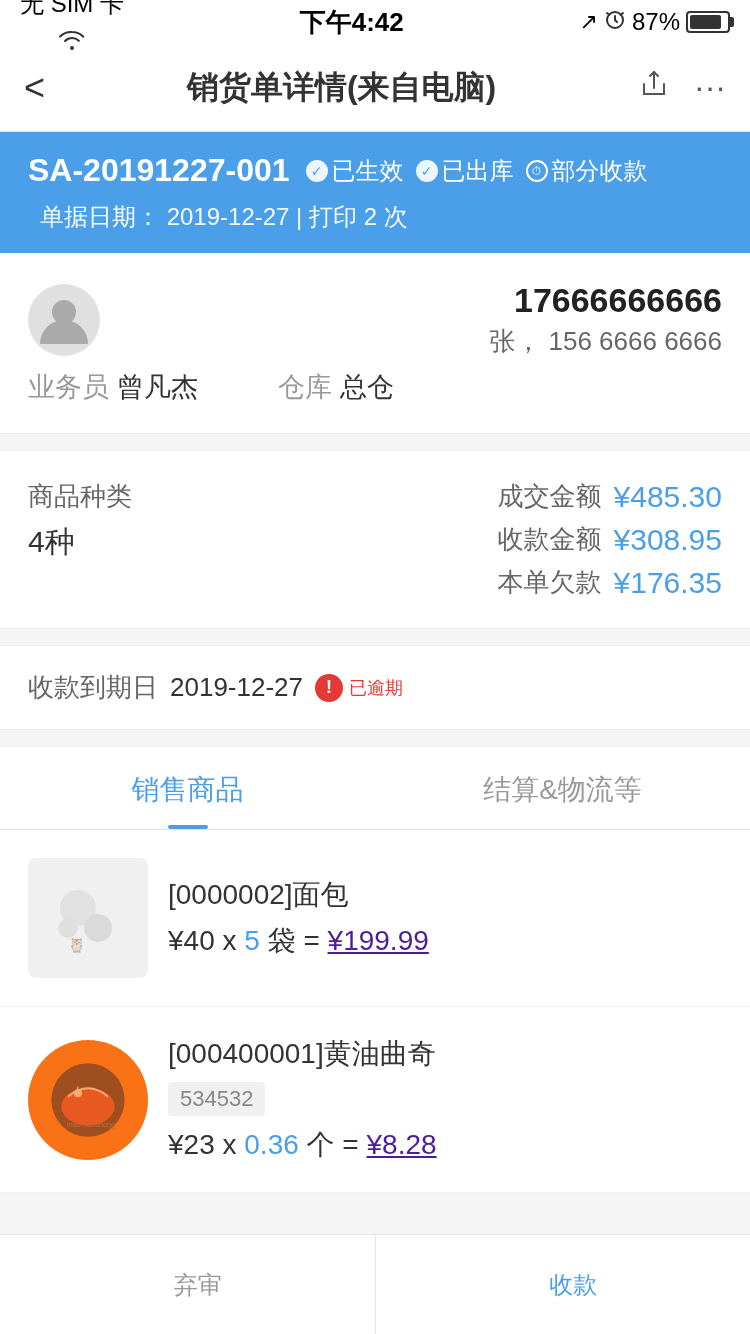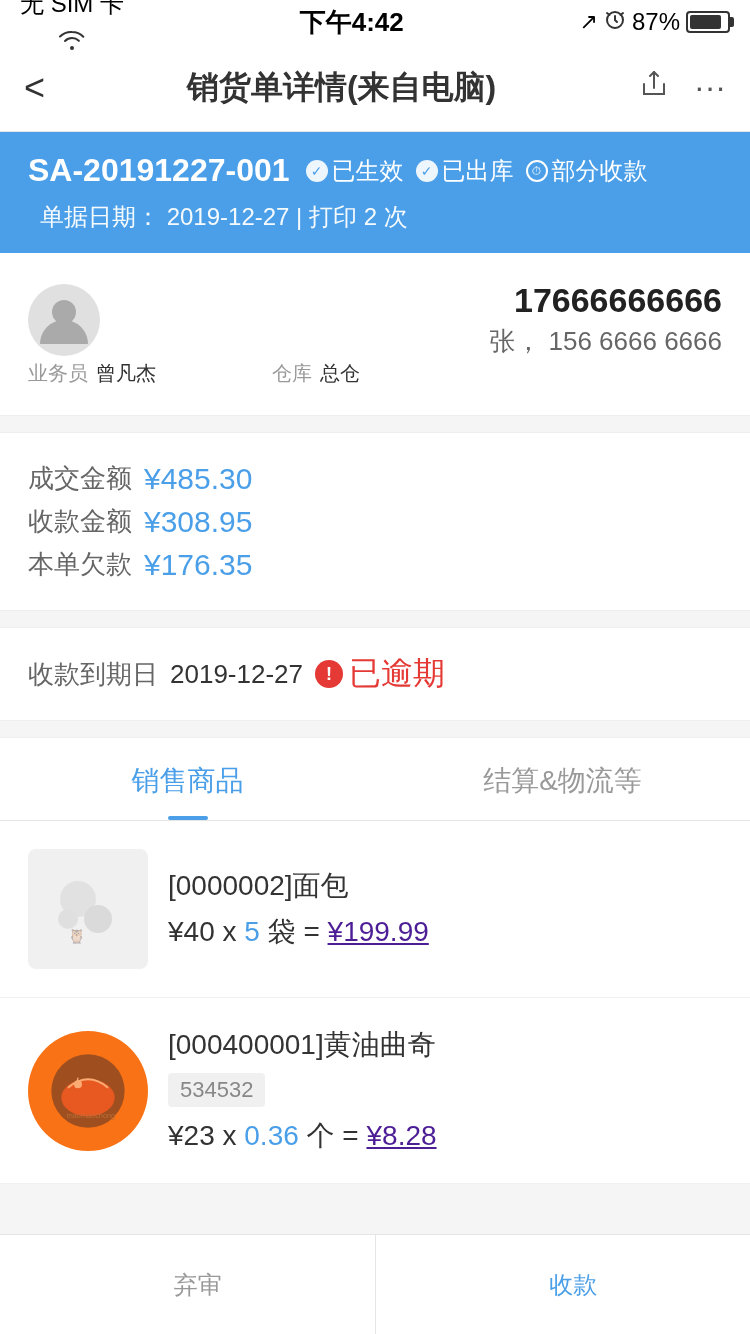--- a/index.html
+++ b/index.html
@@ -182,24 +182,23 @@
       font-weight: 600;
       color: #222;
       margin-bottom: 4px;
     }
     .customer-phone {
       font-size: 26px;
       color: #666;
     }
     .staff-row {
       display: flex;
-      margin-top: 1px;
-      font-size: 20px;
+      margin-top: 10px;
+      font-size: 27px;
       color: #666;
-      gap: 36px;
     }
     .staff-item {
       display: flex;
       align-items: center;
       margin-right: 80px;
     }
     .staff-label {
       color: #999;
       margin-right: 8px;
     }
@@ -282,21 +281,21 @@
       background: #e53935;
       color: #fff;
       display: flex;
       align-items: center;
       justify-content: center;
       font-size: 18px;
       font-weight: 700;
     }
     .overdue-text {
       color: #e53935;
-      font-size: 32px;
+      font-size: 18px;
     }
 
     
     .tabs-section {
       background: #fff;
       margin-top: 16px;
       border-top: 1px solid #eee;
     }
     .tabs-row {
       display: flex;
@@ -508,20 +507,24 @@
     </div>
     <div class="staff-item">
       <span class="staff-label">仓库</span>
       <span class="staff-value">总仓</span>
     </div>
   </div>
 </div>
 
 <div class="summary-section">
   <div class="summary-row">
+    <div class="summary-left">
+      <span class="summary-label">商品种类</span>
+      <span class="summary-value" style="margin-top:8px;">4种</span>
+    </div>
     <div class="summary-right">
       <div class="amount-row">
         <span class="amount-label">成交金额</span>
         <span class="amount-value">¥485.30</span>
       </div>
       <div class="amount-row">
         <span class="amount-label">收款金额</span>
         <span class="amount-value">¥308.95</span>
       </div>
       <div class="amount-row">

